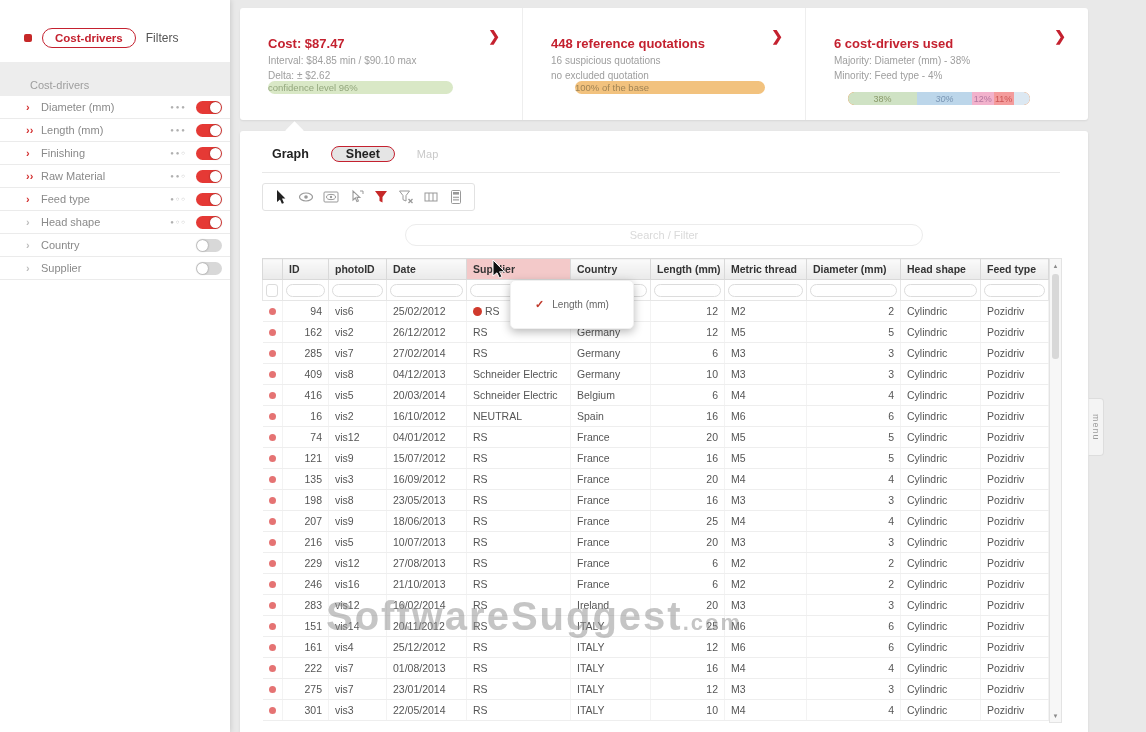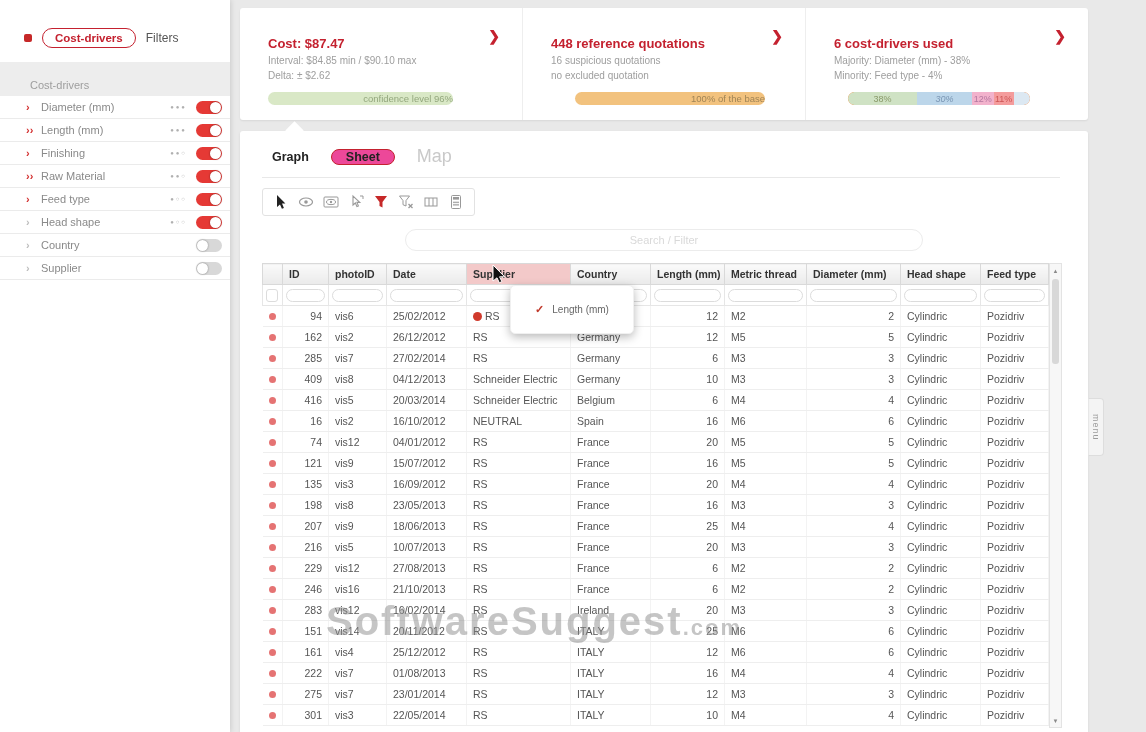--- a/index.html
+++ b/index.html
@@ -26,34 +26,34 @@
   .toggle.on .knob{left:auto;right:1px;}
 
   
   .cards{position:absolute;left:240px;top:8px;width:848px;height:112px;background:#fff;border-radius:3px;display:flex;box-shadow:0 1px 2px rgba(0,0,0,.08);z-index:2;}
   .card{flex:1;padding:13px 22px 0 28px;}
   .card + .card{border-left:1px solid #eee;}
   .card-title-row{display:flex;justify-content:space-between;align-items:center;}
   .card-title{color:var(--red);font-size:13px;font-weight:bold;margin-top:15px;}
   .card-chev{color:var(--red);font-size:14px;font-weight:bold;cursor:pointer;}
   .card-line{font-size:10px;color:#9e9e9e;margin-top:4px;}
-  .pill-bar{height:13px;border-radius:7px;margin-top:11px;display:flex;align-items:center;justify-content:flex-end;font-size:9.5px;}
+  .pill-bar{height:13px;border-radius:7px;display:flex;align-items:center;justify-content:flex-start;font-size:9.5px;}
   .bar-green{background:#d9e8c6;color:#93a77d;width:185px;}
   .bar-orange{background:#f2c27e;color:#a08455;width:190px;margin-left:24px;}
   .stack-bar{display:flex;width:182px;height:13px;border-radius:7px;overflow:hidden;margin-top:11px;margin-left:14px;background:#f97316;}
   .seg{height:100%;display:flex;align-items:center;justify-content:center;flex:none;}
   .seg-label{font-size:9px;white-space:nowrap;}
 
   
   .panel{position:absolute;left:240px;top:131px;width:848px;height:601px;background:#fff;border-radius:3px 3px 0 0;box-shadow:0 1px 3px rgba(0,0,0,.08);z-index:2;}
   .notch{position:absolute;top:-7px;left:48px;width:13px;height:13px;background:#fff;transform:rotate(45deg);}
   .view-tabs{display:flex;align-items:center;gap:22px;padding:15px 0 0 32px;}
   .tab-graph{font-size:12.5px;font-weight:bold;color:#222;cursor:pointer;}
-  .tab-sheet{font-size:12.5px;font-weight:bold;color:#222;border:1.5px solid var(--red);border-radius:13px;padding:0 14px;background:#ec4899;cursor:pointer;}
-  .tab-map{font-size:18px;color:#c9c9c9;cursor:pointer;}
+  .tab-sheet{font-size:12.5px;font-weight:bold;color:#222;border:1.5px solid var(--red);border-radius:13px;padding:0 14px;background:#e5e5e5;cursor:pointer;}
+  .tab-map{font-size:11px;color:#c9c9c9;cursor:pointer;}
   .rule{border-bottom:1px solid #e8e8e8;margin:10px 28px 0 22px;}
   .toolbar{display:inline-flex;gap:9px;align-items:center;border:1px solid #e2e2e2;border-radius:3px;padding:5px 10px;margin:10px 0 0 22px;}
   .tb{width:16px;height:16px;background:none;border:none;padding:0;display:block;cursor:pointer;}
   .tb svg{display:block;}
   .search-row{display:flex;justify-content:center;margin-top:13px;}
   .search-input{width:518px;height:22px;border:1px solid #ececec;border-radius:12px;text-align:center;font-size:11px;color:#888;outline:none;background:#fff;}
   .search-input::placeholder{color:#d9d9d9;}
 
   
   .table-wrap{position:relative;margin:12px 0 0 22px;width:801px;height:465px;overflow:hidden;}

